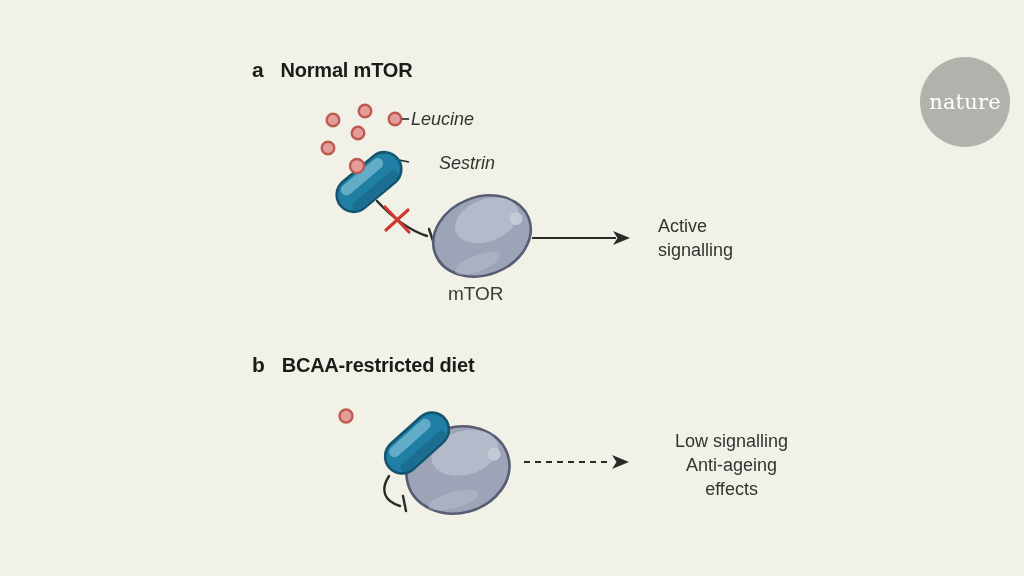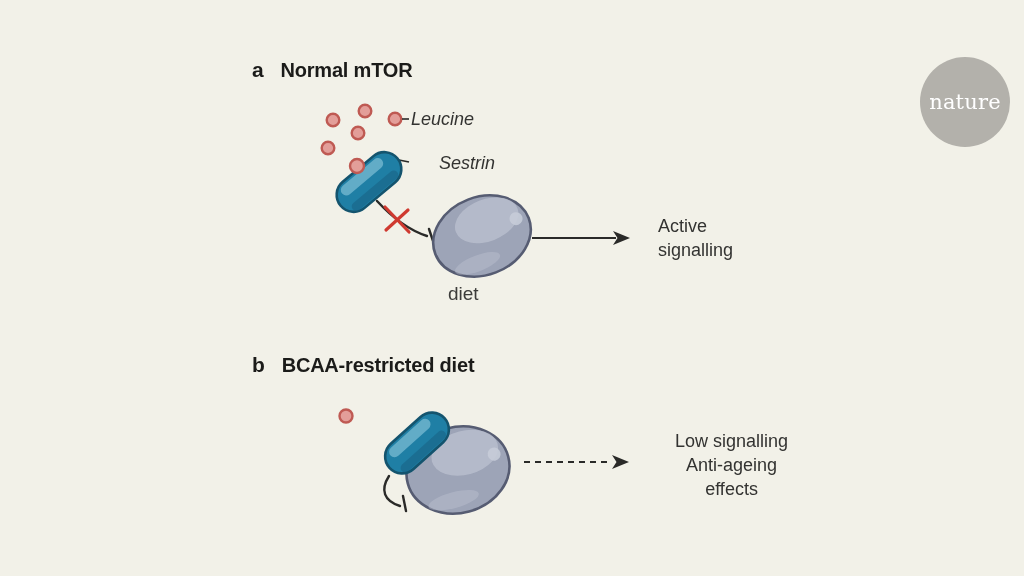--- a/index.html
+++ b/index.html
@@ -97,21 +97,21 @@
   <path d="M 629,462 L 612,455 L 616.5,462 L 612,469 Z" fill="#2a2a28"></path>
 </svg>
 
 <div class="abs panel-header" style="left:252px;top:58px;">
   <span class="panel-key">a</span>
   <span>Normal mTOR</span>
 </div>
 
 <div class="abs shape-label" style="left:411px;top:108px;">Leucine</div>
 <div class="abs shape-label" style="left:411px;top:152px;margin-left:28px;">Sestrin</div>
-<div class="abs mtor-label" style="left:448px;top:283px;">diet</div>
+<div class="abs mtor-label" style="left:448px;top:283px;">mTOR</div>
 <div class="abs outcome-label" style="left:638px;top:214px;margin-left:20px;">Active
 signalling</div>
 
 <div class="abs panel-header" style="left:252px;top:353px;">
   <span class="panel-key">b</span>
   <span>BCAA-restricted diet</span>
 </div>
 
 <div class="abs outcome-label" style="left:675px;top:429px;text-align:center;">Low signalling
 Anti-ageing

